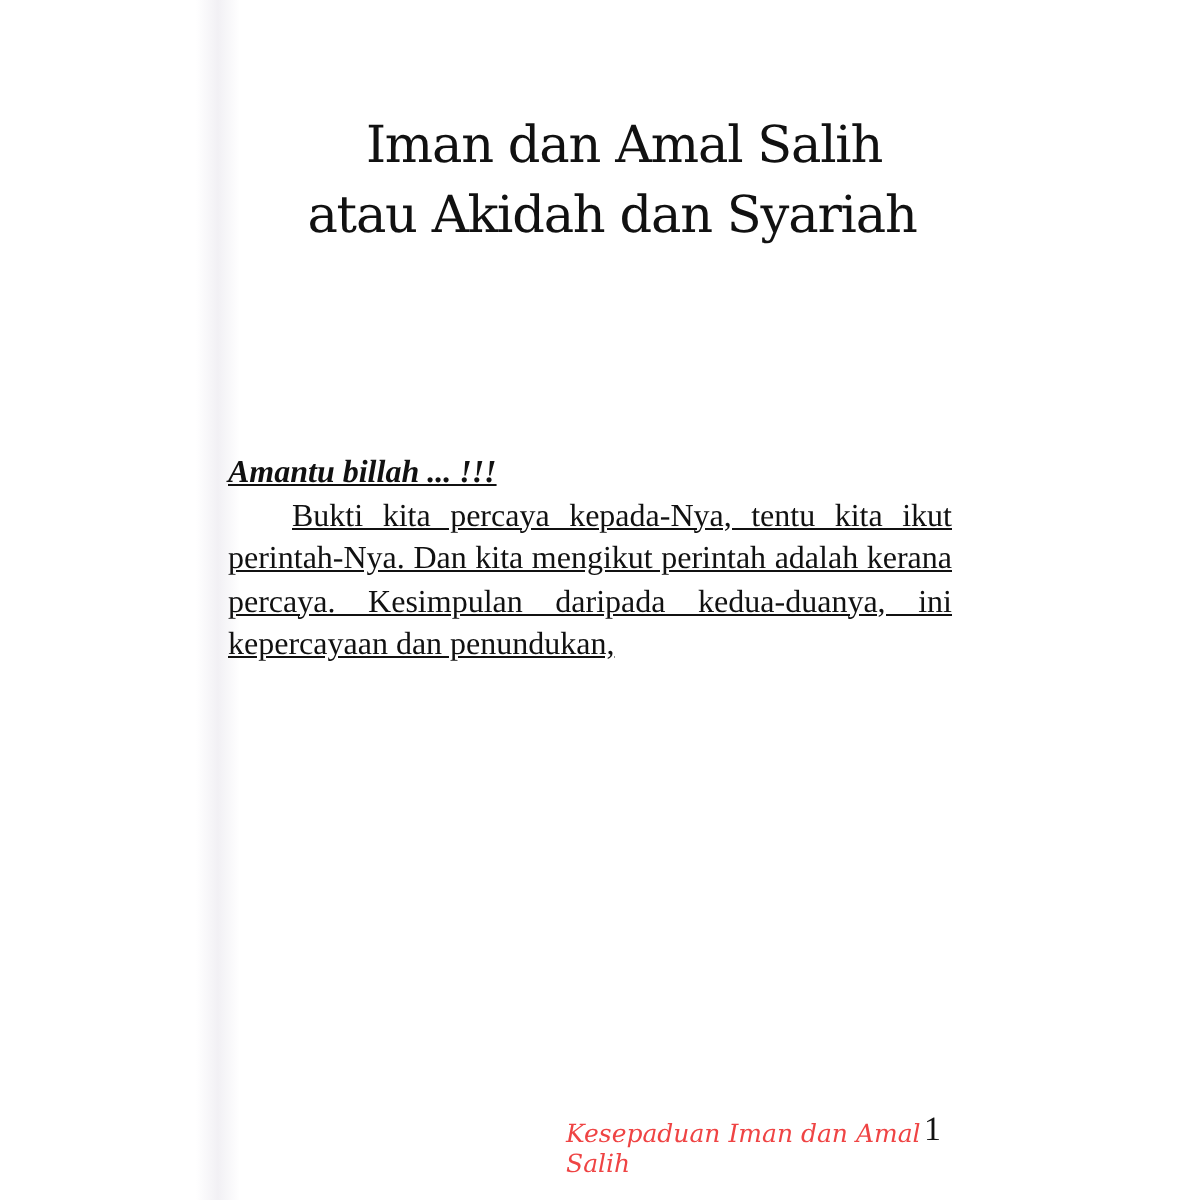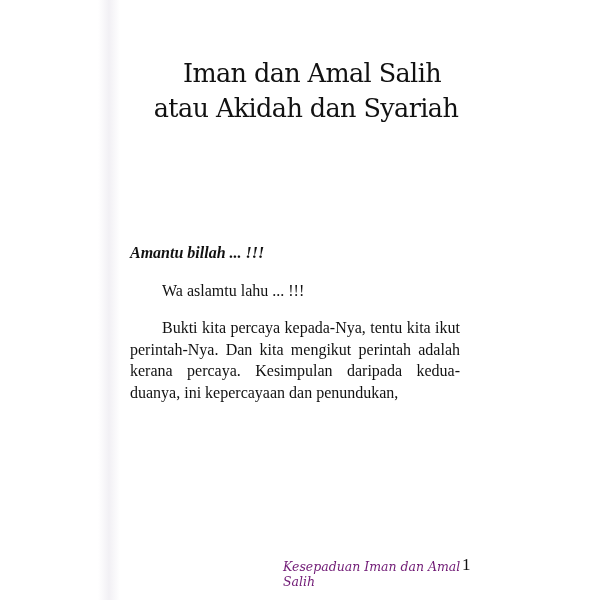--- a/index.html
+++ b/index.html
@@ -6,38 +6,37 @@
   body { width:600px; height:600px; background:#ffffff; position:relative; overflow:hidden; }
   .page { position:absolute; left:0; top:0; width:476px; height:600px; background:#fff; }
   .gutter { position:absolute; left:98px; top:0; width:22px; height:600px;
     background:linear-gradient(to right, rgba(240,238,244,0) 0%, rgba(236,234,240,0.7) 50%, rgba(240,238,244,0) 100%); }
   .title { position:absolute; left:0; width:600px; text-align:center; font-family:"DejaVu Serif", serif;
     font-size:25.5px; color:#111; letter-spacing:-0.6px; }
   .t1 { top:58px; left:12px; }
   .t2 { top:93px; left:6px; }
   .body { position:absolute; left:114px; width:362px; font-family:"Liberation Serif", serif; font-size:16px;
     line-height:21.5px; color:#111; }
-  .body p { margin:16px; text-align:justify; text-align-last:left; }
+  .body p { margin:0; text-align:justify; text-align-last:left;text-decoration:underline; }
   .indent { text-indent:32px; }
   .head { font-weight:bold; font-style:italic; }
   i { font-style:italic; }
   .footer { position:absolute; top:559px; left:283px; font-family:"DejaVu Serif", serif; font-style:italic;
-    font-size:12.5px; color:#701a75; }
+    font-size:12.5px; color:#ef4444; }
   .pnum { position:absolute; top:555px; left:462px; font-family:"Liberation Serif", serif; font-size:17px; color:#111; }
 </style>
 </head>
 <body>
 
 <div class="page">
   <div class="gutter"></div>
 
   <div class="title t1">Iman dan Amal Salih</div>
   <div class="title t2">atau Akidah dan Syariah</div>
 
   <div class="body" style="top:226px;">
     <p class="head">Amantu billah ... !!!</p>
-    <p class="indent">Wa aslamtu lahu ... !!!</p>
     <p class="indent"><span>Bukti kita percaya kepada-Nya, tentu kita ikut perintah-Nya. Dan kita mengikut perintah adalah kerana percaya. Kesimpulan daripada kedua-duanya, ini kepercayaan dan penundukan, </span></p>
   </div>
 
   <div class="footer">Kesepaduan Iman dan Amal Salih</div>
   <div class="pnum">1</div>
 </div>
 
 </body></html>

